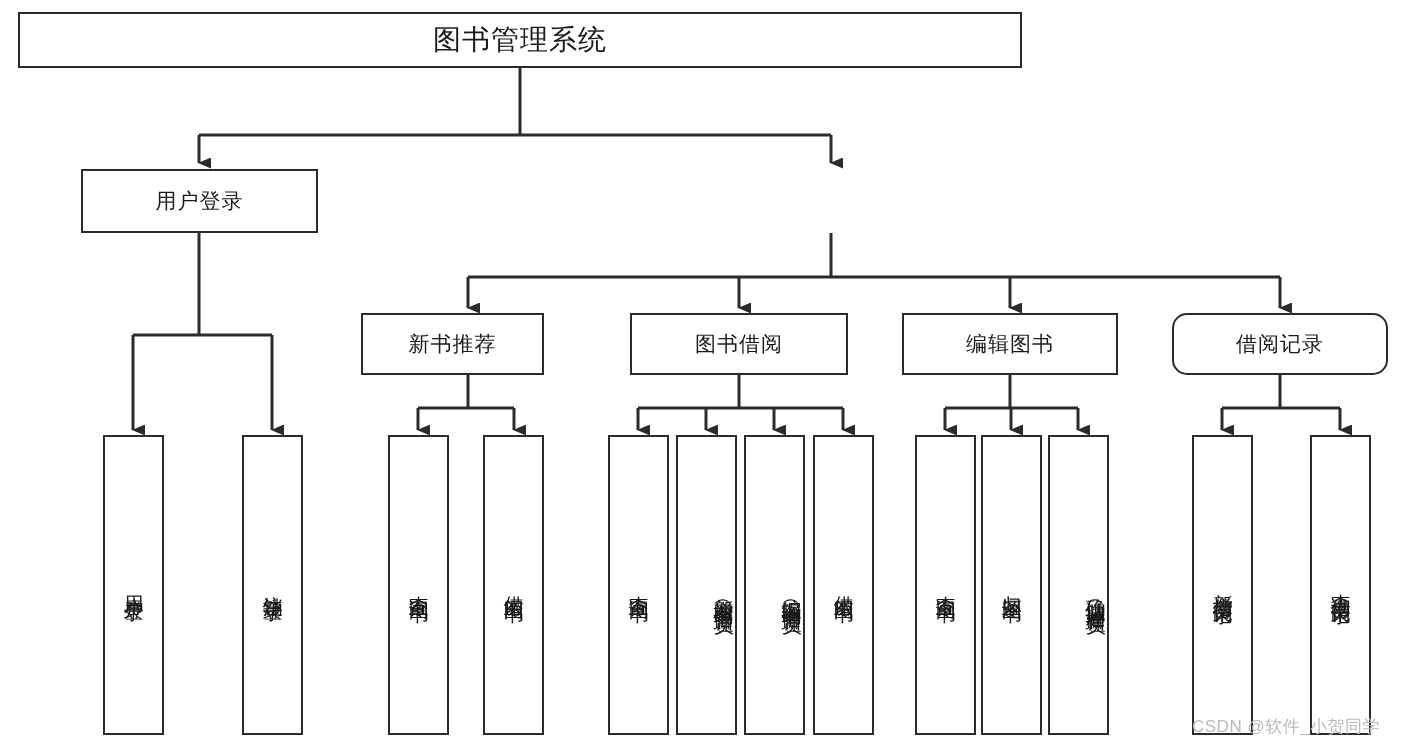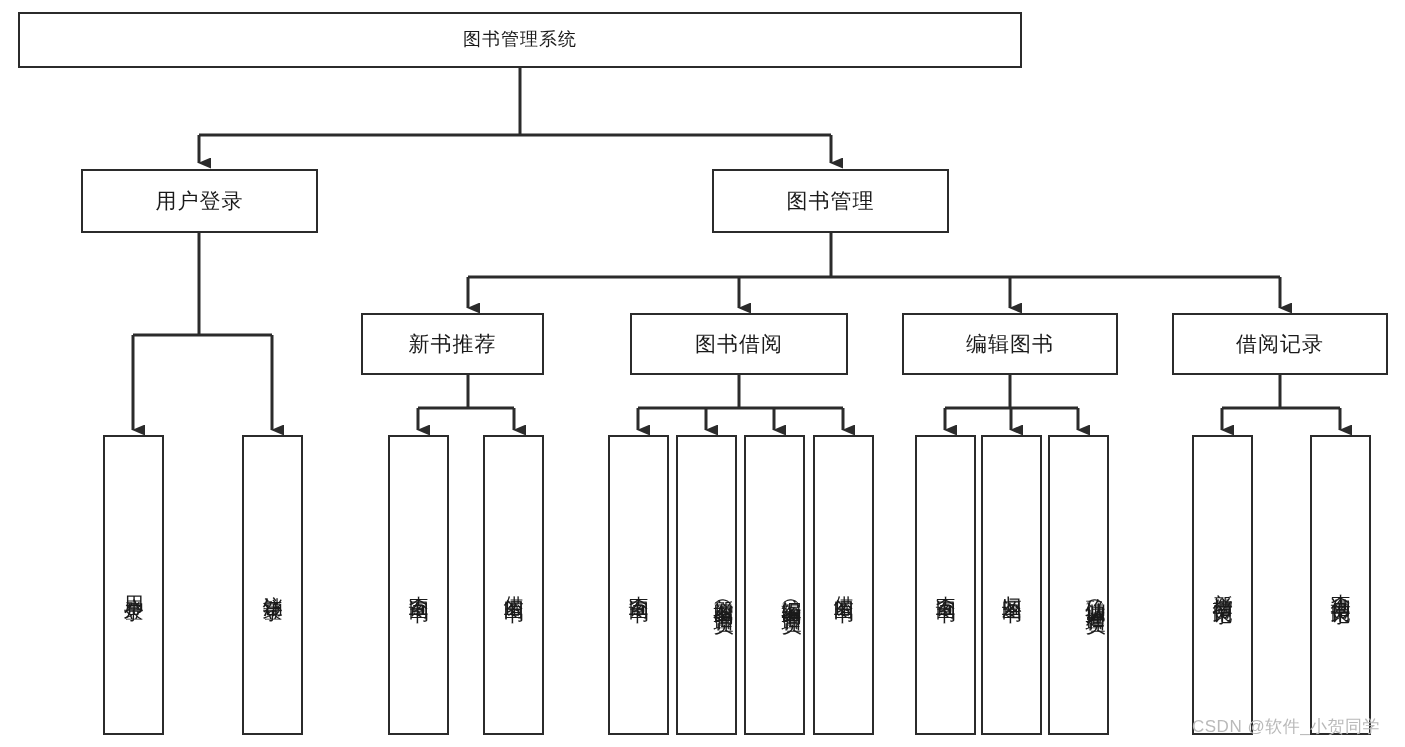--- a/index.html
+++ b/index.html
@@ -47,21 +47,21 @@
     text-orientation: upright;
     align-items: flex-start;
     justify-content: center;
     padding-top: 18px;
   }
   .node.vert.short {
     align-items: center;
     padding-top: 0;
   }
   .node.root {
-    font-size: 18px;
+    font-size: 28px;
   }
   .watermark {
     position: absolute;
     font-size: 17px;
     color: #b9b9b9;
     white-space: nowrap;
     letter-spacing: 0.5px;
   }
 </style>
 </head>
@@ -115,26 +115,25 @@
       <path d="M1280,375 L1280,408"></path>
       <path d="M1222,408 L1340,408"></path>
       <path d="M1222,408 L1222,430" marker-end="url(#arr)"></path>
       <path d="M1340,408 L1340,430" marker-end="url(#arr)"></path>
     </g>
   </svg>
 
   <div class="node horiz root" style="left:18px; top:12px; width:1004px; height:56px;">图书管理系统</div>
 
   <div class="node horiz" style="left:81px; top:169px; width:237px; height:64px;">用户登录</div>
-  <div class="node horiz" style="left:712px; top:169px; width:237px; height:64px;">图书管理</div>
 
   <div class="node horiz" style="left:361px; top:313px; width:183px; height:62px;">新书推荐</div>
   <div class="node horiz" style="left:630px; top:313px; width:218px; height:62px;">图书借阅</div>
   <div class="node horiz" style="left:902px; top:313px; width:216px; height:62px;">编辑图书</div>
-  <div class="node horiz" style="left:1172px; top:313px; width:216px; height:62px;">借阅记录</div>
+  <div class="node horiz" style="left:1172px; top:313px; width:216px; height:62px;border-radius:15px;">借阅记录</div>
 
   <div class="node vert short" style="left:103px; top:435px; width:61px; height:300px;">用户登录</div>
   <div class="node vert short" style="left:242px; top:435px; width:61px; height:300px;">注销登录</div>
 
   <div class="node vert short" style="left:388px; top:435px; width:61px; height:300px;">查询图书</div>
   <div class="node vert short" style="left:483px; top:435px; width:61px; height:300px;">借阅图书</div>
 
   <div class="node vert short" style="left:608px; top:435px; width:61px; height:300px;">查询图书</div>
   <div class="node vert" style="left:676px; top:435px; width:61px; height:300px;">新增图书（管理员）</div>
   <div class="node vert" style="left:744px; top:435px; width:61px; height:300px;">编辑图书（管理员）</div>

